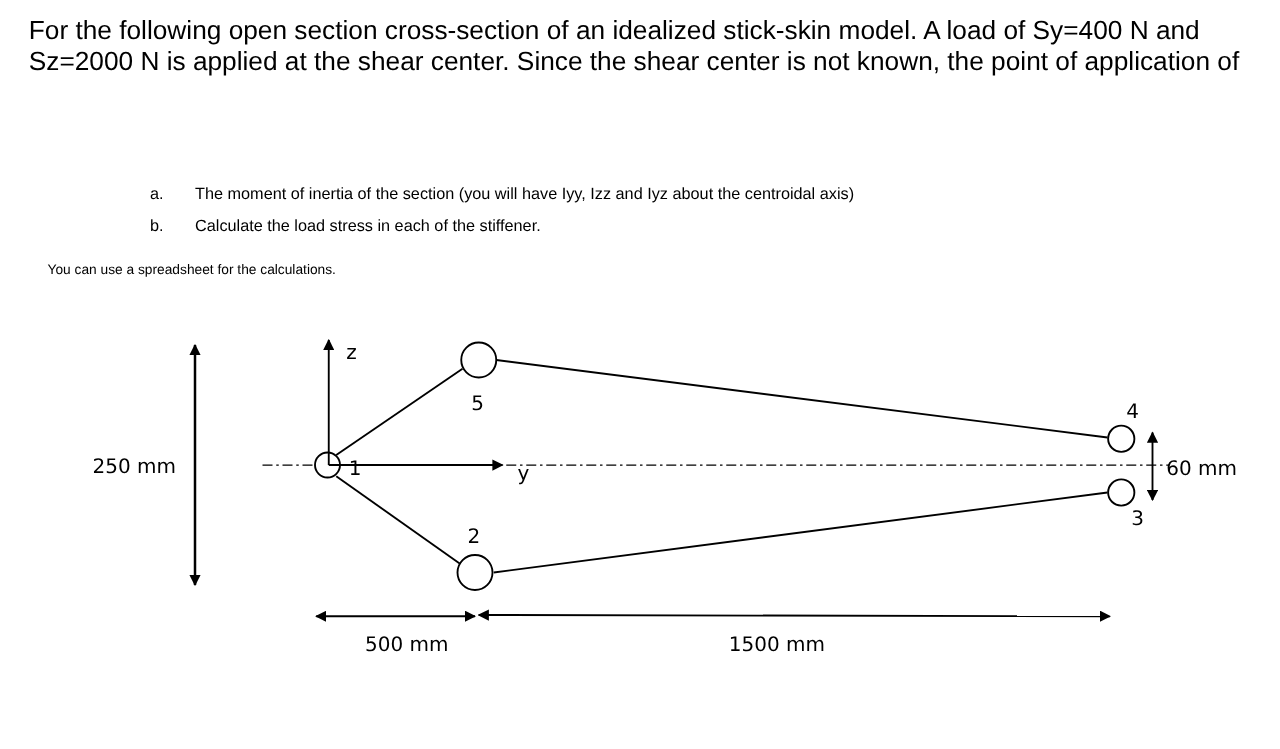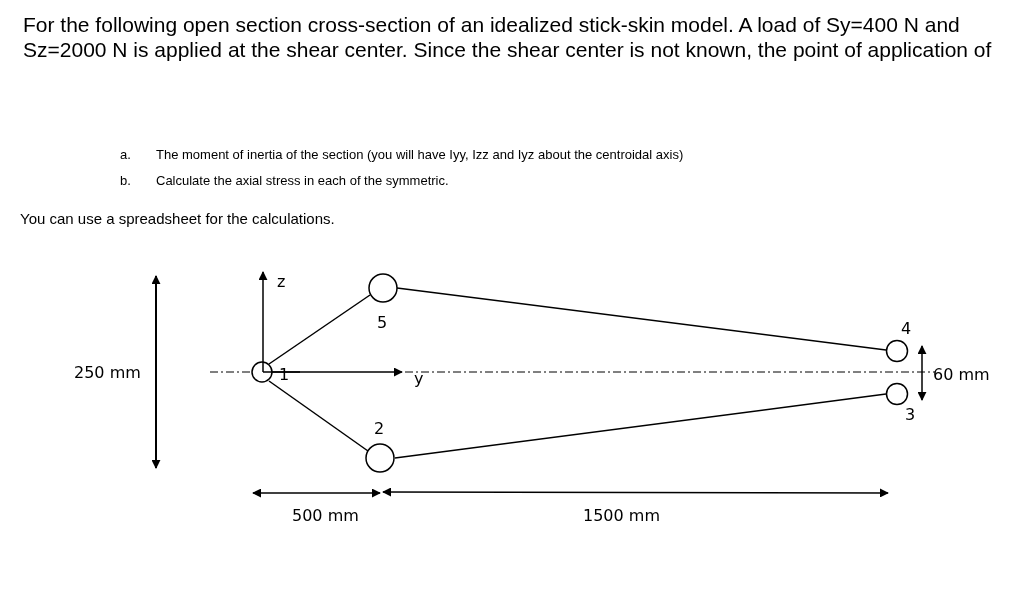--- a/index.html
+++ b/index.html
@@ -4,38 +4,38 @@
 <style>
   html, body { margin: 0; padding: 0; background: #ffffff; }
   body { width: 1024px; height: 599px; position: relative; overflow: hidden;
          font-family: "Liberation Sans", "DejaVu Sans", sans-serif; color: #000; }
   .para { position: absolute; left: 23px; top: 13px; width: 990px;
           font-size: 21px; line-height: 24.5px; }
   .para .line { display: block; white-space: nowrap; }
   .list { position: absolute; left: 92px; top: 142px; font-size: 13px; line-height: 26px; margin-left: 28px; }
   .list .item { display: block; white-space: nowrap; }
   .list .marker { display: inline-block; width: 36px; }
-  .note { position: absolute; left: 20px; top: 210px; font-size: 15px; white-space: nowrap; }
+  .note { position: absolute; left: 38px; top: 210px; font-size: 11px; white-space: nowrap; }
   svg.diagram { position: absolute; left: 0; top: 0; }
   svg text { font-family: "DejaVu Sans", sans-serif; font-size: 16px; fill: #000; }
 </style>
 </head>
 <body>
 
 <div class="para">
   <span class="line">For the following open section cross-section of an idealized stick-skin model. A load of Sy=400 N and</span>
   <span class="line">Sz=2000 N is applied at the shear center. Since the shear center is not known, the point of application of</span>
 </div>
 
 <div class="list">
   <span class="item">
     <span class="marker">a.</span><span>The moment of inertia of the section (you will have Iyy, Izz and Iyz about the centroidal axis)</span>
   </span>
   <span class="item">
-    <span class="marker">b.</span><span>Calculate the axial stress in each of the symmetric.</span>
+    <span class="marker">b.</span><span>Calculate the load stress in each of the stiffener.</span>
   </span>
 </div>
 
 <div class="note">You can use a spreadsheet for the calculations.</div>
 
 <svg class="diagram" width="1024" height="599" viewBox="0 0 1024 599">
   <defs>
     <marker id="ah" viewBox="0 0 10 10" refX="9" refY="5" markerWidth="9" markerHeight="9" orient="auto-start-reverse" markerUnits="userSpaceOnUse">
       <path d="M0,0 L10,5 L0,10 z" fill="#000"></path>
     </marker>

